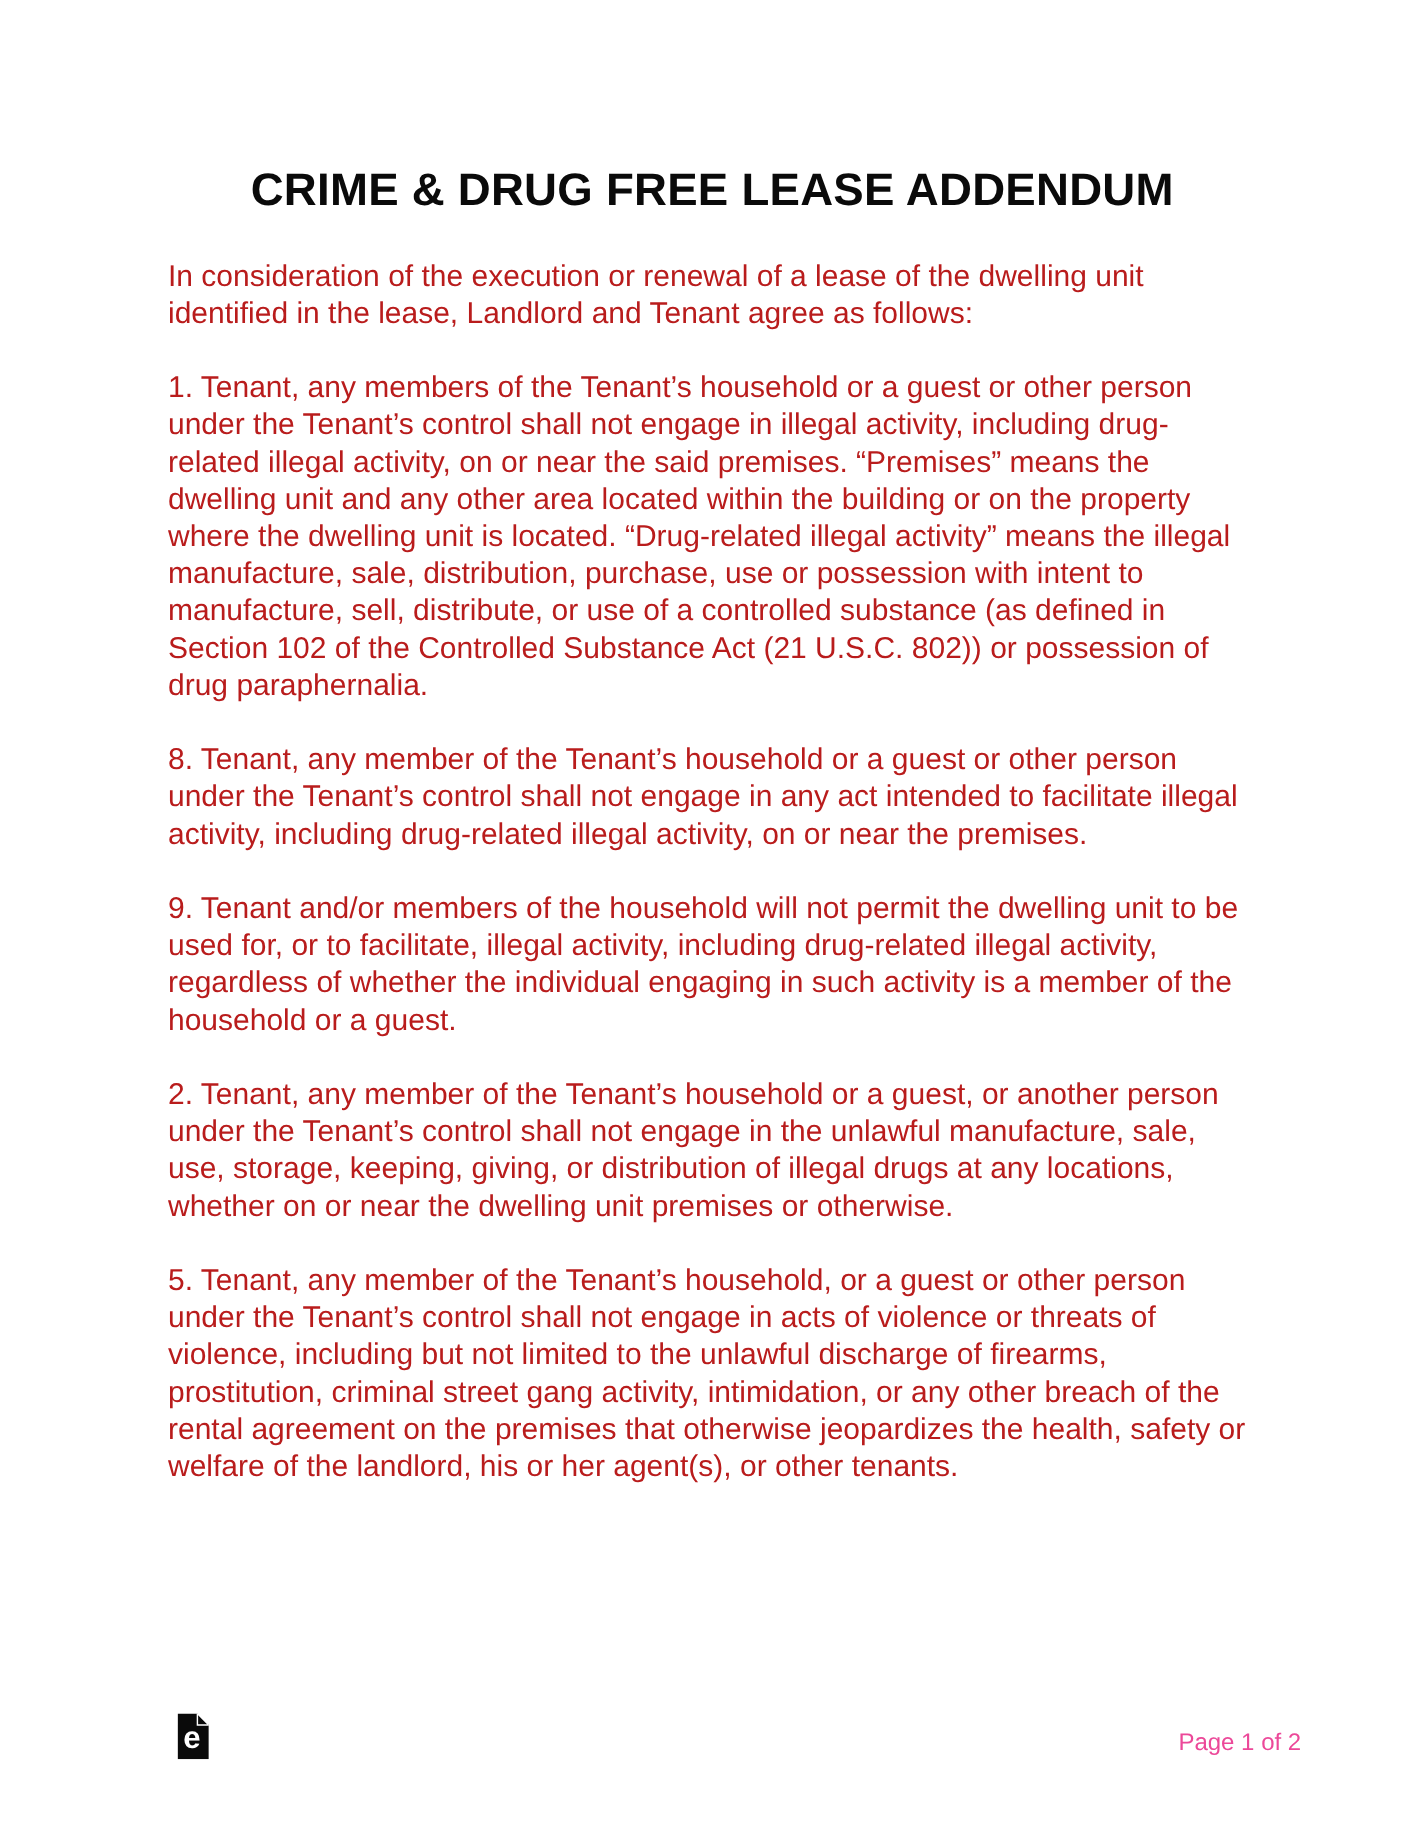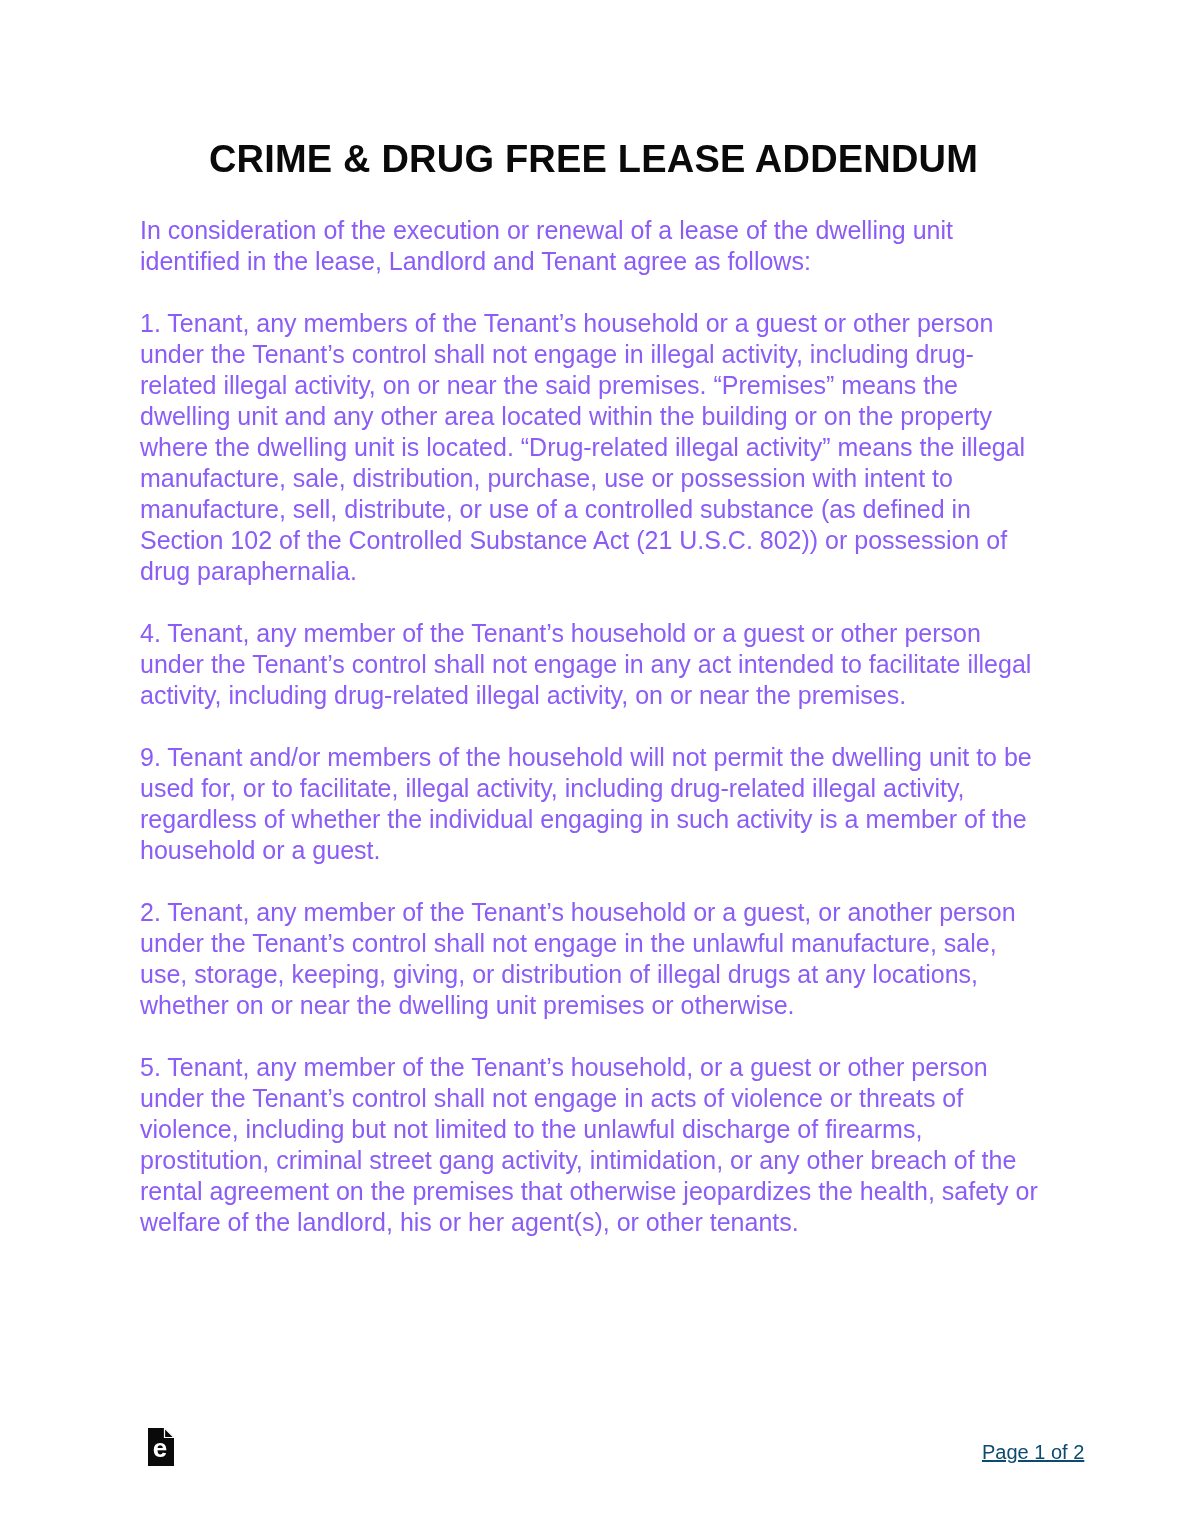--- a/index.html
+++ b/index.html
@@ -26,56 +26,55 @@
     line-height: 1.18;
     font-weight: bold;
     text-align: center;
     color: #0a0a0a;
     letter-spacing: 0.2px;
   }
   .doc-paragraph {
     margin: 0 0 31px 0;
     font-size: 25px;
     line-height: 31px;
-    color: #8b5cf6;
+    color: #b91c1c;
   }
   .doc-footer-logo {
     position: absolute;
     left: 148px;
     top: 1428px;
     width: 26px;
     height: 38px;
   }
   .doc-footer-logo svg {
     display: block;
     width: 100%;
     height: 100%;
   }
   .page-number {
     position: absolute;
     left: 982px;
     top: 1441px;
     font-size: 20px;
     line-height: 22px;
-    color: #0c4a6e;
-    text-decoration: underline;
+    color: #ec4899;
   }
 </style>
 </head>
 <body>
 
 <div class="doc-page">
   <div class="doc-content">
     <h1 class="doc-title">CRIME &amp; DRUG FREE LEASE ADDENDUM</h1>
 
     <p class="doc-paragraph">In consideration of the execution or renewal of a lease of the dwelling unit identified in the lease, Landlord and Tenant agree as follows:</p>
 
     <p class="doc-paragraph">1. Tenant, any members of the Tenant’s household or a guest or other person under the Tenant’s control shall not engage in illegal activity, including drug-related illegal activity, on or near the said premises. “Premises” means the dwelling unit and any other area located within the building or on the property where the dwelling unit is located. “Drug-related illegal activity” means the illegal manufacture, sale, distribution, purchase, use or possession with intent to manufacture, sell, distribute, or use of a controlled substance (as defined in Section 102 of the Controlled Substance Act (21 U.S.C. 802)) or possession of drug paraphernalia.</p>
 
-    <p class="doc-paragraph">4. Tenant, any member of the Tenant’s household or a guest or other person under the Tenant’s control shall not engage in any act intended to facilitate illegal activity, including drug-related illegal activity, on or near the premises.</p>
+    <p class="doc-paragraph">8. Tenant, any member of the Tenant’s household or a guest or other person under the Tenant’s control shall not engage in any act intended to facilitate illegal activity, including drug-related illegal activity, on or near the premises.</p>
 
     <p class="doc-paragraph">9. Tenant and/or members of the household will not permit the dwelling unit to be used for, or to facilitate, illegal activity, including drug-related illegal activity, regardless of whether the individual engaging in such activity is a member of the household or a guest.</p>
 
     <p class="doc-paragraph">2. Tenant, any member of the Tenant’s household or a guest, or another person under the Tenant’s control shall not engage in the unlawful manufacture, sale, use, storage, keeping, giving, or distribution of illegal drugs at any locations, whether on or near the dwelling unit premises or otherwise.</p>
 
     <p class="doc-paragraph">5. Tenant, any member of the Tenant’s household, or a guest or other person under the Tenant’s control shall not engage in acts of violence or threats of violence, including but not limited to the unlawful discharge of firearms, prostitution, criminal street gang activity, intimidation, or any other breach of the rental agreement on the premises that otherwise jeopardizes the health, safety or welfare of the landlord, his or her agent(s), or other tenants.</p>
   </div>
 
   <div class="doc-footer-logo">
     <svg viewBox="0 0 26 38" xmlns="http://www.w3.org/2000/svg">

